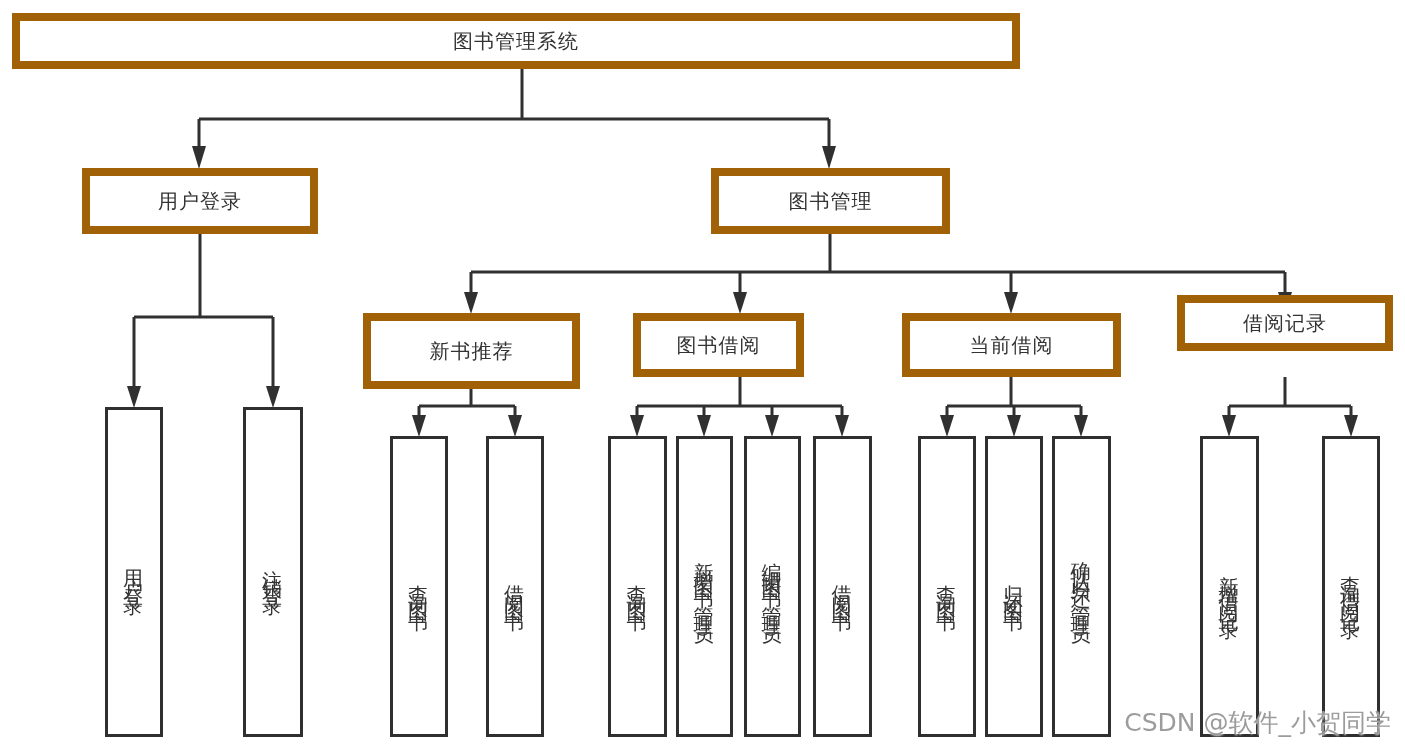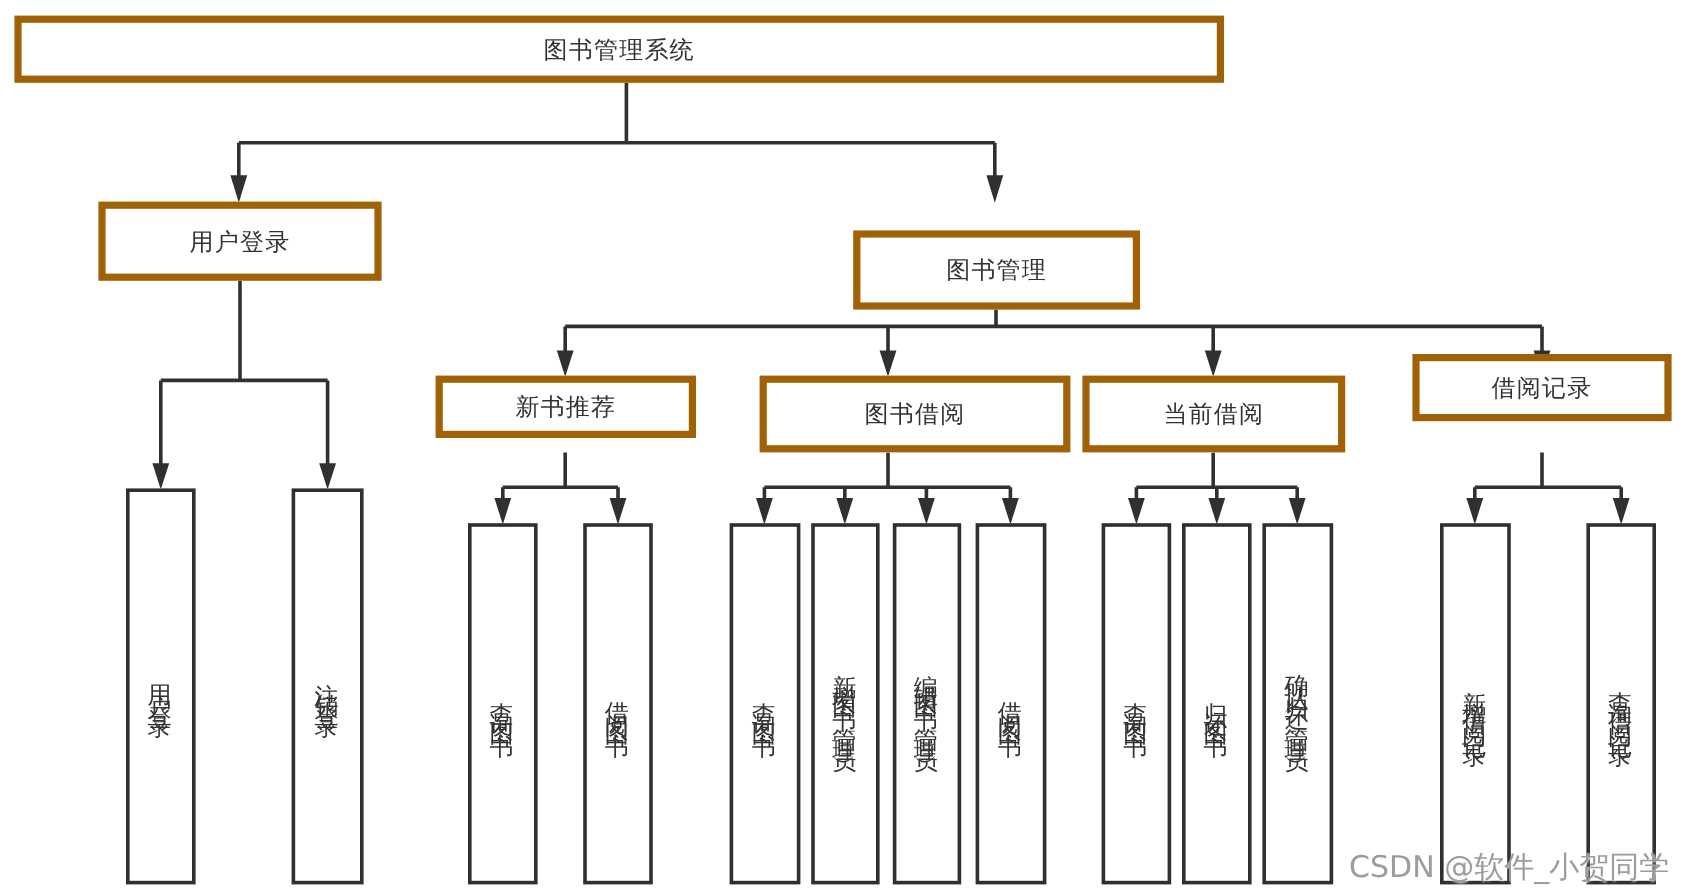--- a/index.html
+++ b/index.html
@@ -13,21 +13,21 @@
   }
   #wires {
     position: absolute;
     left: 0; top: 0;
     width: 1405px; height: 747px;
     z-index: 1;
   }
   .hnode {
     position: absolute;
     box-sizing: border-box;
-    border: 6px solid #a16207;
+    border: 8px solid #a16207;
     background: #ffffff;
     display: flex;
     align-items: center;
     justify-content: center;
     font-size: 20px;
     letter-spacing: 1px;
     color: #333333;
     z-index: 2;
   }
   .vnode {
@@ -94,24 +94,24 @@
     <polygon class="head" points="1081,437 1074,415 1088,415"></polygon>
 
     <path class="stroke" d="M1285 377 V406 M1229 406 H1351 M1229 406 V417 M1351 406 V417"></path>
     <polygon class="head" points="1229,437 1222,415 1236,415"></polygon>
     <polygon class="head" points="1351,437 1344,415 1358,415"></polygon>
   </svg>
 
   <div class="hnode" style="left:12px; top:13px; width:1008px; height:56px;">图书管理系统</div>
 
   <div class="hnode" style="left:82px; top:168px; width:236px; height:66px;">用户登录</div>
-  <div class="hnode" style="left:711px; top:168px; width:239px; height:66px;margin-top:24px;">图书管理</div>
+  <div class="hnode" style="left:711px; top:168px; width:239px; height:66px;">图书管理</div>
 
-  <div class="hnode" style="left:363px; top:313px; width:217px; height:52px;">新书推荐</div>
-  <div class="hnode" style="left:633px; top:313px; width:259px; height:64px;">图书借阅</div>
+  <div class="hnode" style="left:363px; top:313px; width:217px; height:76px;">新书推荐</div>
+  <div class="hnode" style="left:633px; top:313px; width:171px; height:64px;">图书借阅</div>
   <div class="hnode" style="left:902px; top:313px; width:219px; height:64px;font-family:Liberation Mono, monospace;">当前借阅</div>
   <div class="hnode" style="left:1177px; top:295px; width:216px; height:56px;">借阅记录</div>
 
   <div class="vnode" style="left:105px; top:407px; width:58px; height:330px;">用户登录</div>
   <div class="vnode" style="left:243px; top:407px; width:60px; height:330px;">注销登录</div>
 
   <div class="vnode" style="left:390px; top:436px; width:58px; height:301px;">查询图书</div>
   <div class="vnode" style="left:486px; top:436px; width:58px; height:301px;">借阅图书</div>
 
   <div class="vnode" style="left:608px; top:436px; width:59px; height:301px;">查询图书</div>

